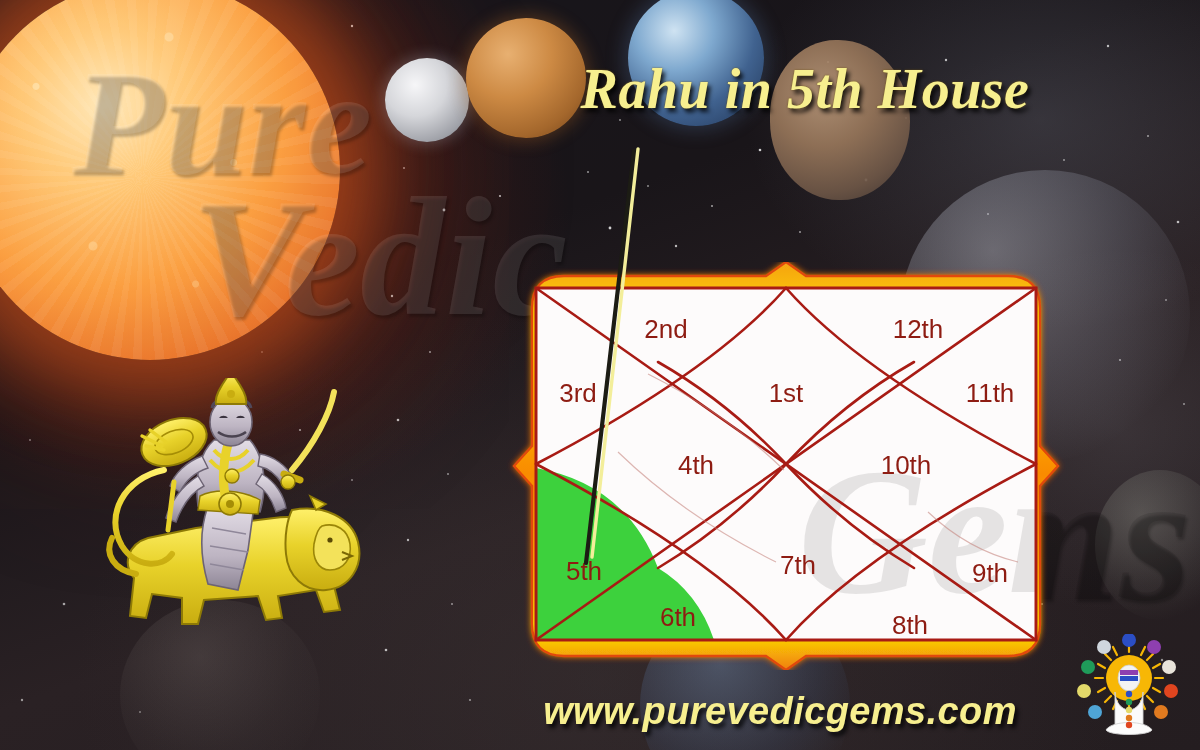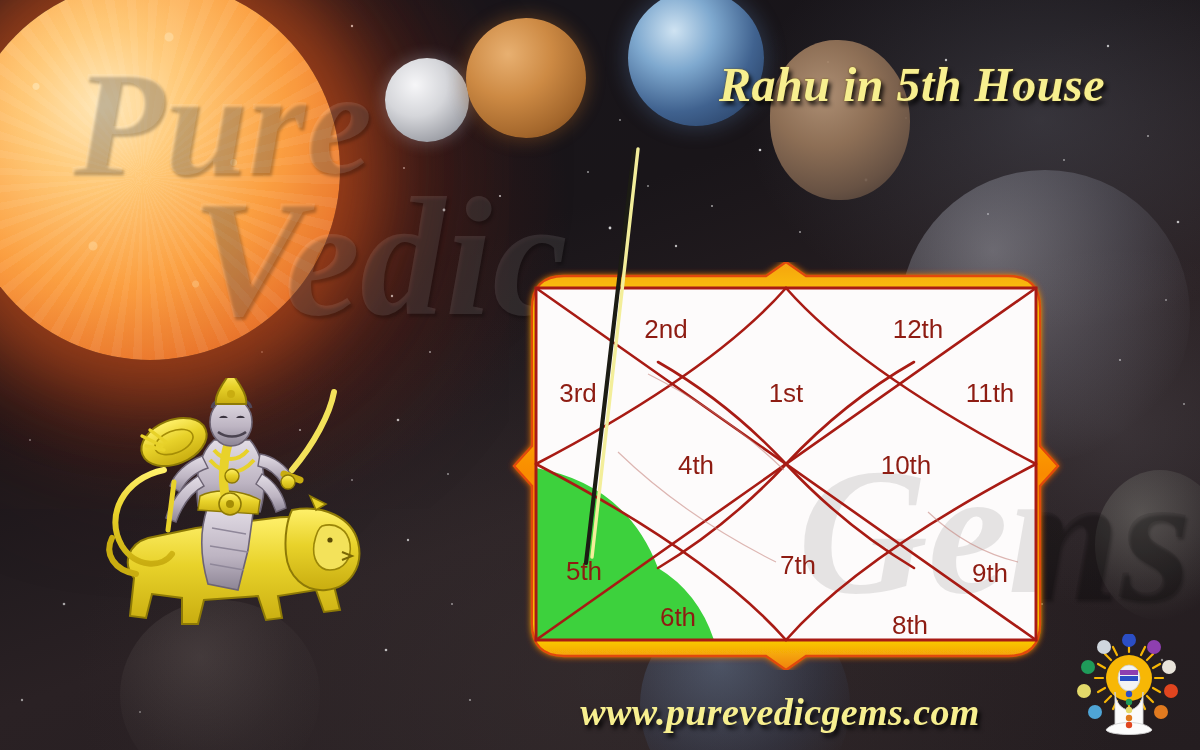--- a/index.html
+++ b/index.html
@@ -68,33 +68,33 @@
 
   
   .watermark{position:absolute;color:rgba(255,255,255,.11);font-family:"Liberation Serif", serif;
              font-style:italic;font-weight:700;pointer-events:none;user-select:none;
              text-shadow:2px 3px 3px rgba(0,0,0,.25);}
   #watermark-pure{left:72px;top:36px;font-size:150px;transform:rotate(0deg);}
   #watermark-vedic{left:190px;top:160px;font-size:170px;color:rgba(255,255,255,.10);}
   #watermark-gems{left:760px;top:430px;font-size:185px;color:rgba(0,0,0,.10);}
 
   
-  #title-block{position:absolute;left:505px;top:58px;width:600px;text-align:right;
+  #title-block{position:absolute;left:505px;top:58px;width:600px;text-align:center;
                font-family:"Liberation Serif", serif;font-style:italic;font-weight:700;
-               color:#f7ef8f;font-size:48px;line-height:1.12;letter-spacing:.5px;
+               color:#f7ef8f;font-size:56px;line-height:1.12;letter-spacing:.5px;
                text-shadow:3px 4px 4px rgba(0,0,0,.78), 0 0 2px rgba(120,90,20,.9);}
   #title-line-1{display:block;}
   #title-line-2{display:block;}
 
   #label-lord-rahu{position:absolute;left:60px;top:655px;width:340px;text-align:center;
                    font-family:"Liberation Serif", serif;font-style:italic;font-weight:700;
                    color:#f7ef8f;font-size:40px;
                    text-shadow:3px 4px 4px rgba(0,0,0,.8);}
   #site-url{position:absolute;left:470px;top:690px;width:620px;text-align:center;
-            font-family:Liberation Serif, serif;font-style:italic;font-weight:700;
+            font-family:Liberation Sans, sans-serif;font-style:italic;font-weight:700;
             color:#f7ef8f;font-size:38px;letter-spacing:.4px;
             text-shadow:3px 4px 4px rgba(0,0,0,.8);}
 
   
   #deity-rahu{position:absolute;left:78px;top:378px;width:300px;height:280px;}
 
   
   #kundli-chart{position:absolute;left:498px;top:262px;width:576px;height:408px;}
   #kundli-chart svg{display:block;}
 

